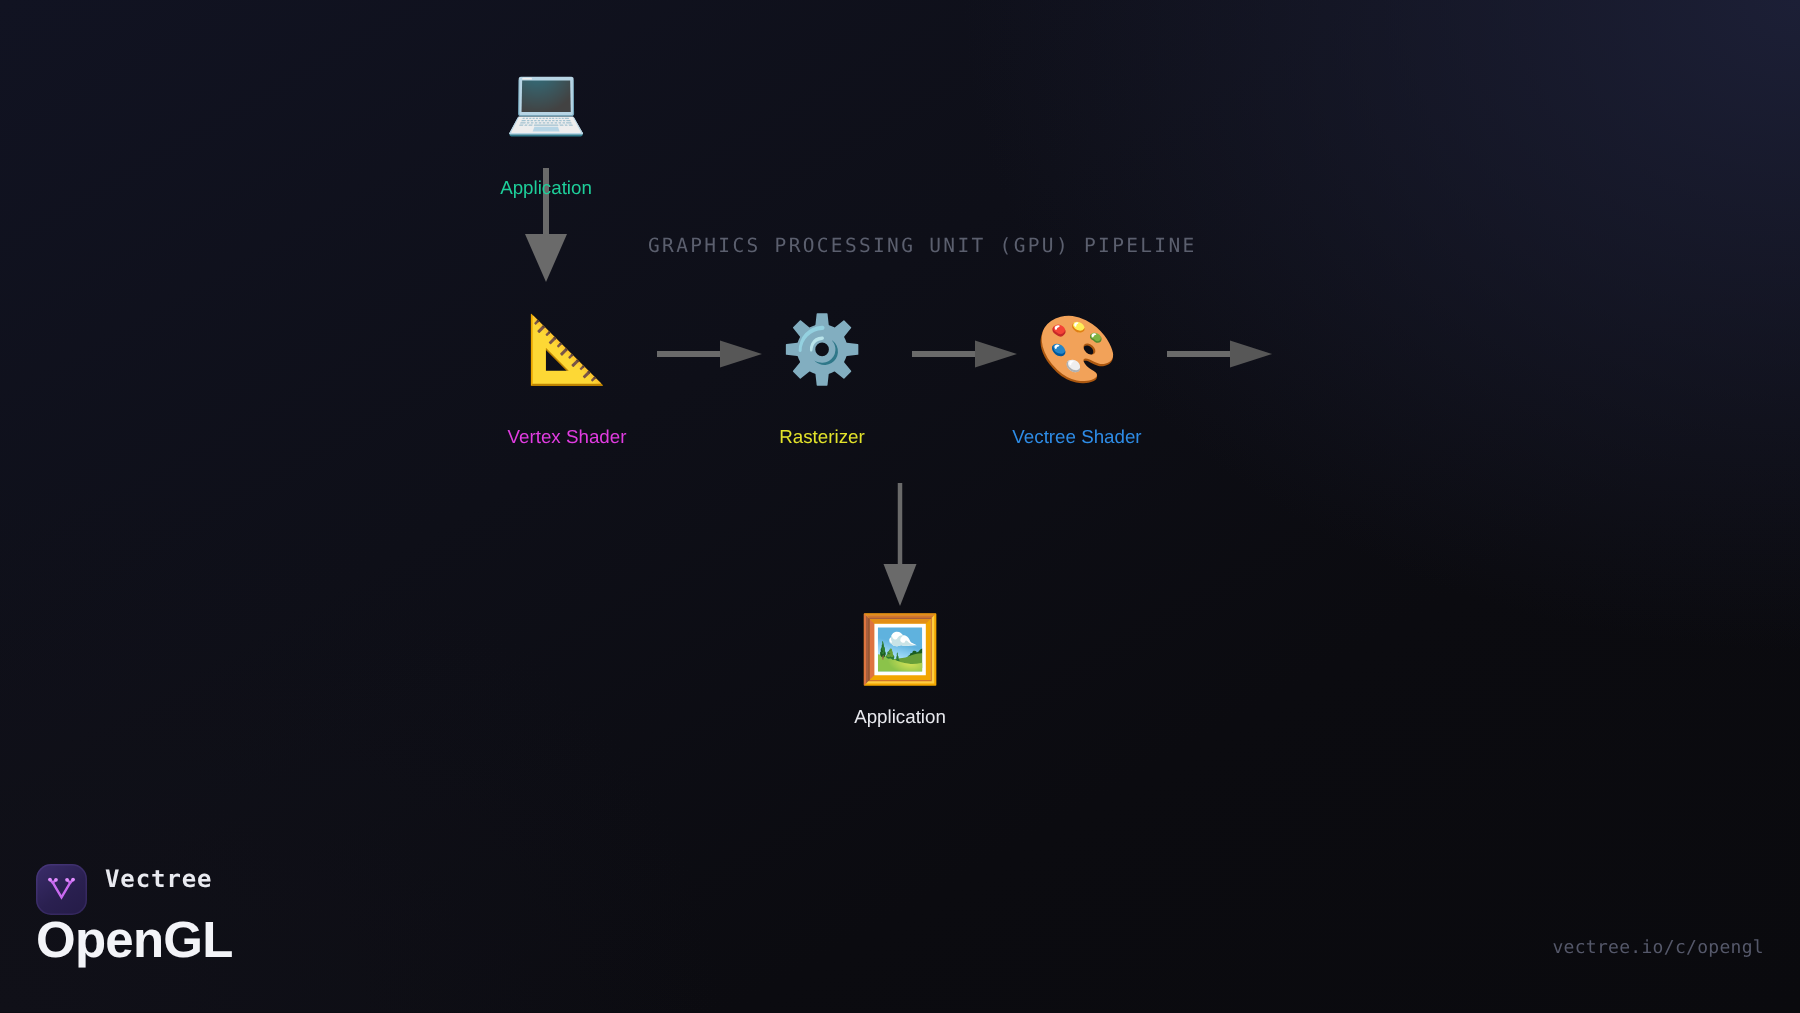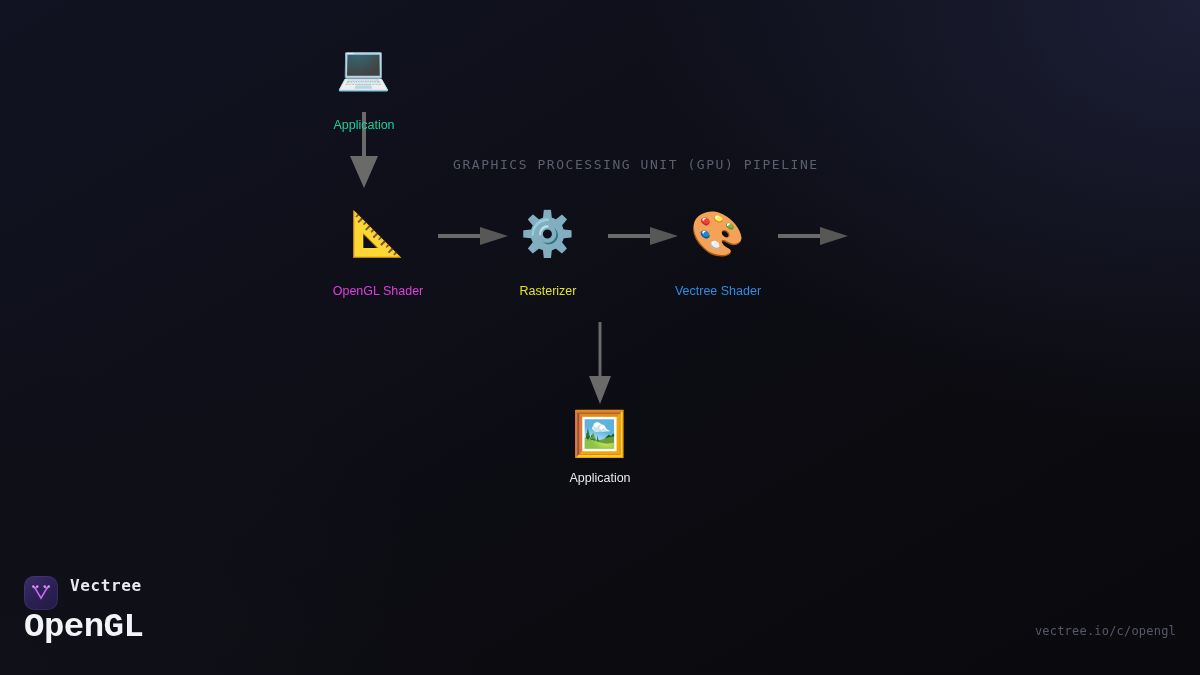--- a/index.html
+++ b/index.html
@@ -87,42 +87,42 @@
     font-family: "DejaVu Sans Mono", "Liberation Mono", monospace;
     font-size: 16px;
     font-weight: bold;
     color: #e9eaf0;
     letter-spacing: 0.6px;
   }
   .brand-title {
     position: absolute;
     left: 24px;
     top: 608px;
-    font-family: Liberation Mono, monospace;
+    font-family: Liberation Sans, sans-serif;
     font-size: 34px;
     font-weight: bold;
     color: #f3f4f8;
     letter-spacing: -0.5px;
   }
   .brand-url {
     position: absolute;
     right: 24px;
     top: 624px;
     font-family: "DejaVu Sans Mono", "Liberation Mono", monospace;
     font-size: 12px;
     color: #55586a;
     letter-spacing: 0.2px;
   }
 </style>
 </head>
 <body>
 
 <div id="stage">
 
-  <div class="pipeline-caption" style="left:453px; top:157px;">GRAPHICS PROCESSING UNIT (GPU) PIPELINE</div>
+  <div class="pipeline-caption" style="left:432px; top:157px;">GRAPHICS PROCESSING UNIT (GPU) PIPELINE</div>
 
   <div class="arrow-v" style="left:364px; top:112px;">
     <svg width="40" height="76" viewBox="0 0 40 76" aria-hidden="true">
       <rect x="18" y="0" width="4" height="44" fill="#6a6a6a"></rect>
       <polygon points="6,44 34,44 20,76" fill="#6a6a6a"></polygon>
     </svg>
   </div>
 
   <div class="arrow-h" style="left:438px; top:224px;">
     <svg width="70" height="24" viewBox="0 0 70 24" aria-hidden="true">
@@ -152,21 +152,21 @@
     </svg>
   </div>
 
   <div class="node" style="left:364px; top:42px;">
     <div class="node-icon">💻</div>
     <div class="node-label" style="color:#1ecf9a;">Application</div>
   </div>
 
   <div class="node" style="left:378px; top:208px;">
     <div class="node-icon">📐</div>
-    <div class="node-label" style="color:#e13ce1;">OpenGL Shader</div>
+    <div class="node-label" style="color:#e13ce1;">Vertex Shader</div>
   </div>
 
   <div class="node" style="left:548px; top:208px;">
     <div class="node-icon">⚙️</div>
     <div class="node-label" style="color:#e3e32a;">Rasterizer</div>
   </div>
 
   <div class="node" style="left:718px; top:208px;">
     <div class="node-icon">🎨</div>
     <div class="node-label" style="color:#2e8ce6;">Vectree Shader</div>

